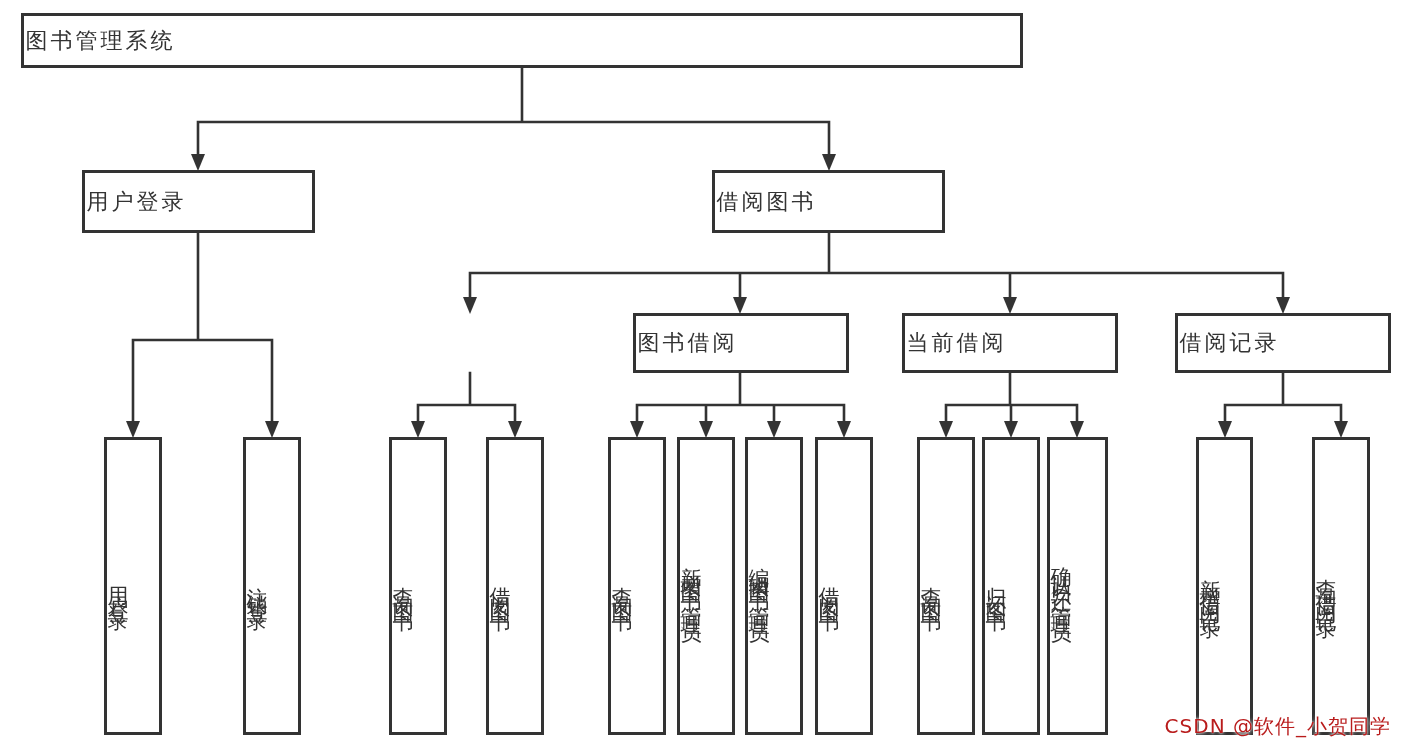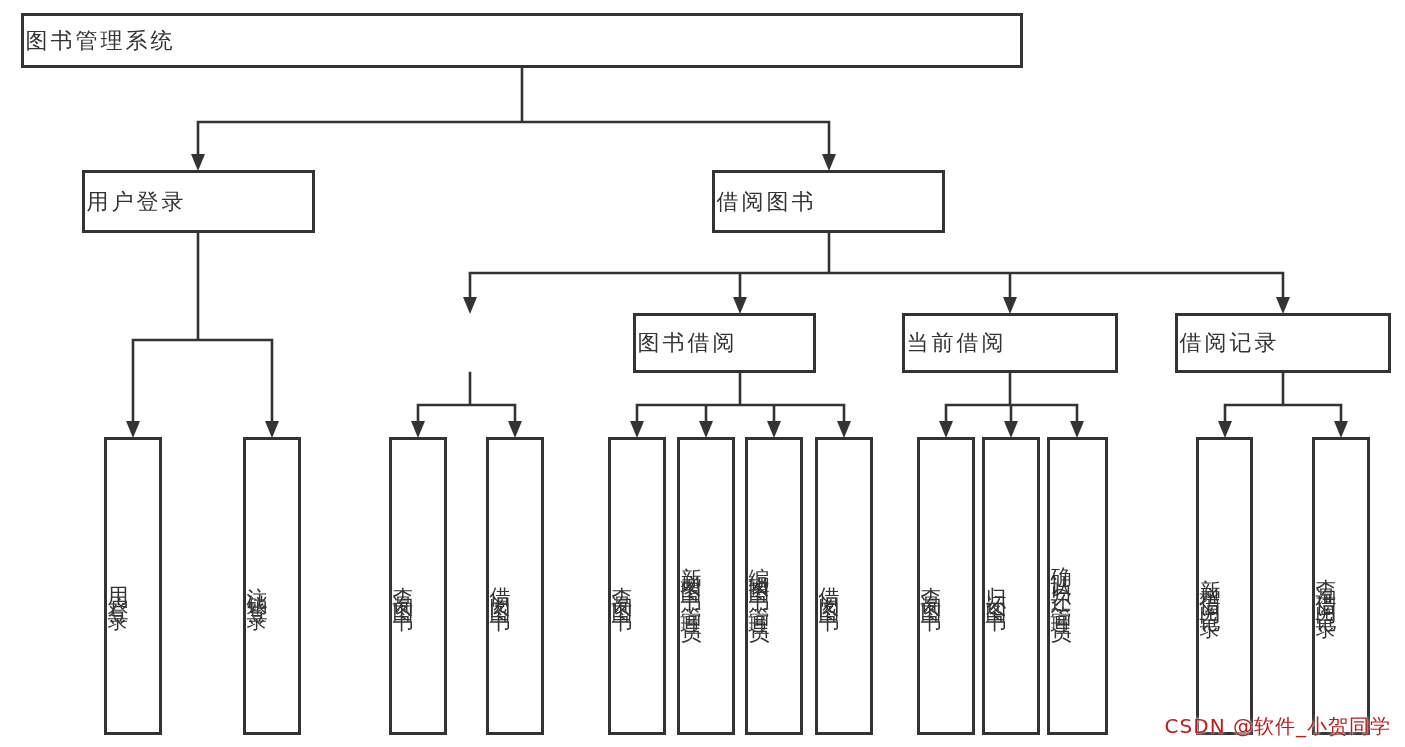--- a/index.html
+++ b/index.html
@@ -71,21 +71,21 @@
     <span>图书管理系统</span>
   </div>
 
   <div class="box h-box l2-box" style="left:82px;">
     <span>用户登录</span>
   </div>
   <div class="box h-box l2-box" style="left:712px;">
     <span>借阅图书</span>
   </div>
 
-  <div class="box h-box l3-box" style="left:633px;width:183px;">
+  <div class="box h-box l3-box" style="left:633px;width:216px;">
     <span>图书借阅</span>
   </div>
   <div class="box h-box l3-box" style="left:902px;width:216px;">
     <span>当前借阅</span>
   </div>
   <div class="box h-box l3-box" style="left:1175px;width:216px;">
     <span>借阅记录</span>
   </div>
 
   <div class="box v-box" style="left:104px;">

